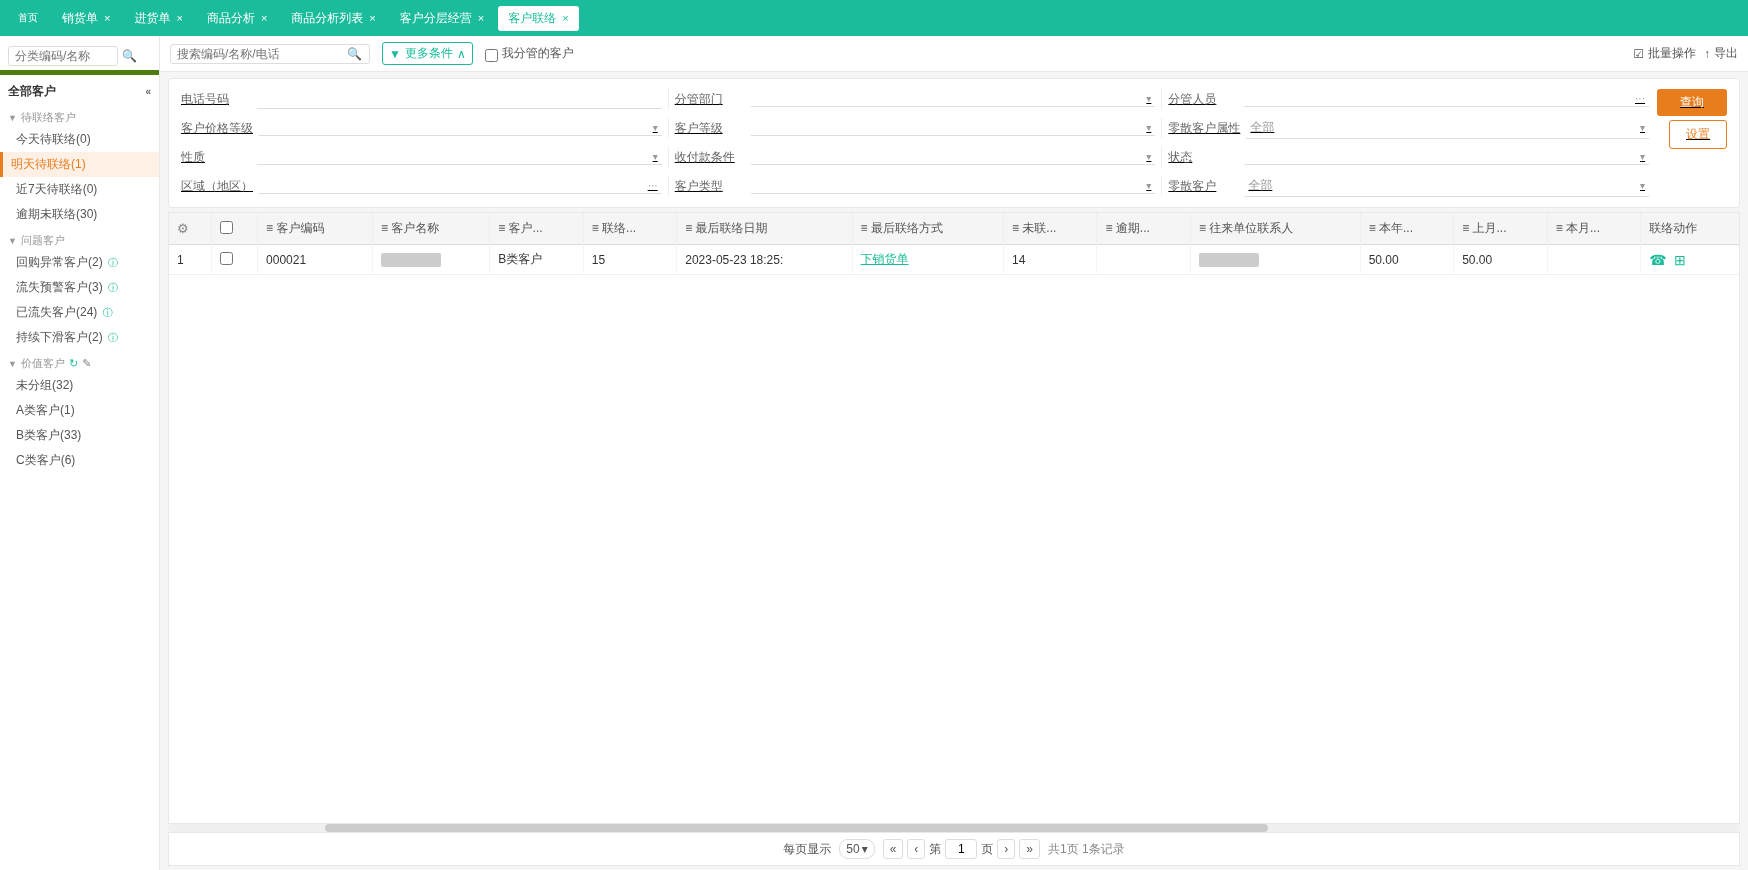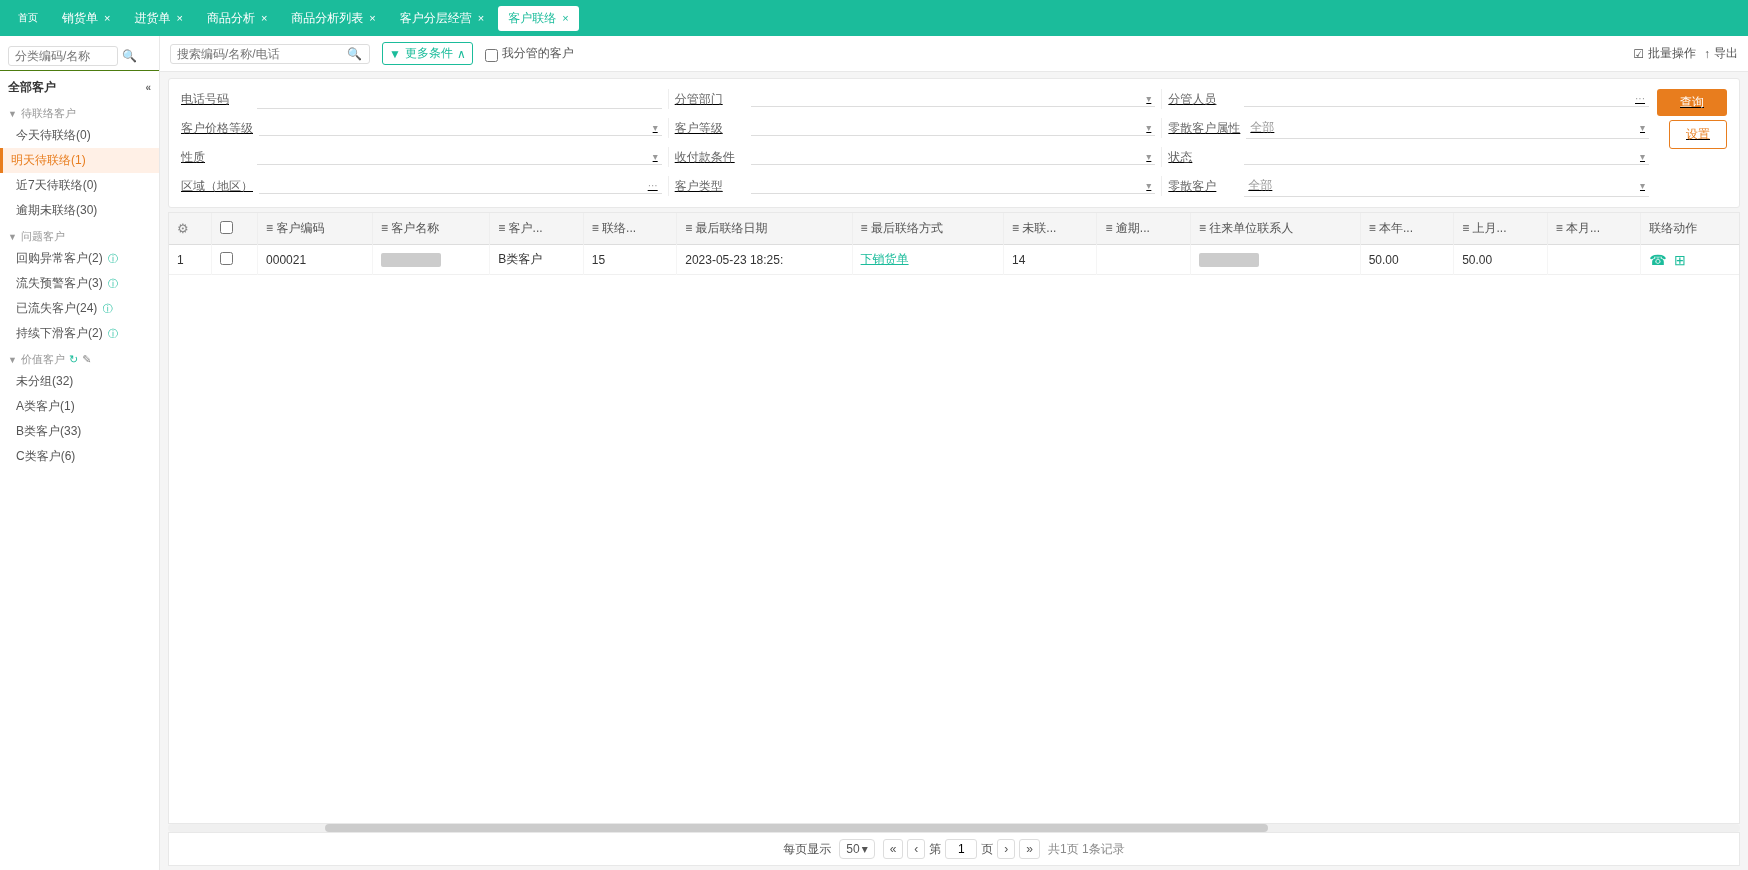--- a/index.html
+++ b/index.html
@@ -41,21 +41,21 @@
       min-width: 160px;
       background: #fff;
       border-right: 1px solid #e8e8e8;
       overflow-y: auto;
       padding: 6px 0;
     }
     .sidebar-search {
       display: flex;
       align-items: center;
       padding: 4px 8px;
-      border-bottom: 1px solid #4d7c0f;
+      border-bottom: 5px solid #4d7c0f;
       margin-bottom: 4px;
     }
     .sidebar-search input {
       border: 1px solid #ddd;
       border-radius: 3px;
       padding: 2px 6px;
       width: 110px;
       font-size: 12px;
       outline: none;
     }
@@ -296,21 +296,21 @@
       margin: 0 8px 4px 8px;
       gap: 8px;
       font-size: 12px;
       color: #555;
     }
     .page-size-select {
       display: flex;
       align-items: center;
       gap: 2px;
       border: 1px solid #ddd;
-      border-radius: 4px;
+      border-radius: 9px;
       padding: 2px 6px;
       cursor: pointer;
     }
     .pagination {
       display: flex;
       align-items: center;
       gap: 4px;
     }
     .page-btn {
       border: 1px solid #ddd;

